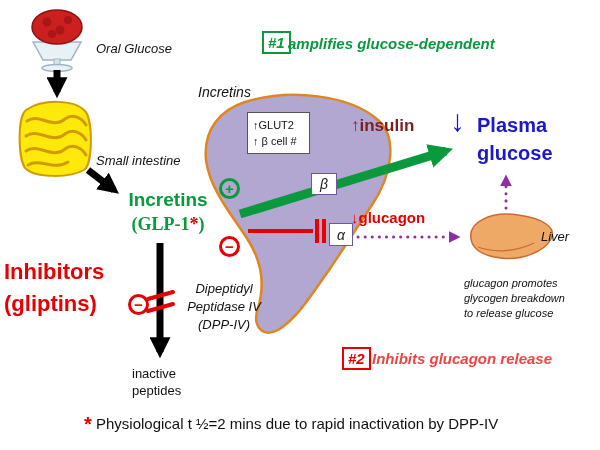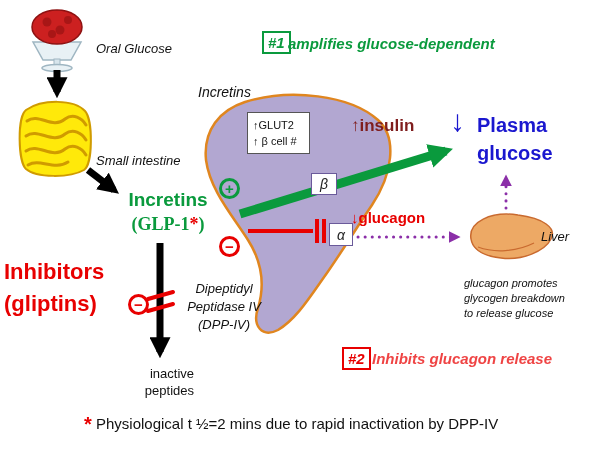--- a/index.html
+++ b/index.html
@@ -40,21 +40,21 @@
   .sign-plus { left:219px; top:178px; border:3px solid #0a9a3d; color:#0a9a3d; }
   .sign-minus { left:219px; top:236px; border:3px solid #e80000; color:#e80000; }
   .sign-minus-dpp4 { left:128px; top:294px; border:3px solid #e80000; color:#e80000; }
 
   .dpp4 { left:4px; top:256px; font-size:22px; font-weight:bold;
     line-height:32px; color:#e80000; }
 
   .dipeptidyl { left:174px; top:280px; width:100px; text-align:center;
     font-style:italic; font-size:13px; line-height:18px; }
 
-  .inactive { left:132px; top:365px; width:62px; text-align:right;
+  .inactive { left:132px; top:365px; width:62px; text-align:left;
     font-size:13px; line-height:17px; }
 
   .note-number {
     position:absolute; font-weight:bold; font-style:italic; font-size:15px;
     padding:1px 4px; background:#fff;
   }
   .note1-number { left:262px; top:31px; color:#0a9a3d; border:2px solid #0a9a3d; }
   .note1-text { left:288px; top:33px; width:218px; text-align:left;
     color:#0a9a3d; font-weight:bold; font-style:italic; font-size:15px; line-height:21px; }
   .note2-number { left:342px; top:347px; color:#e80000; border:2px solid #e80000; }

